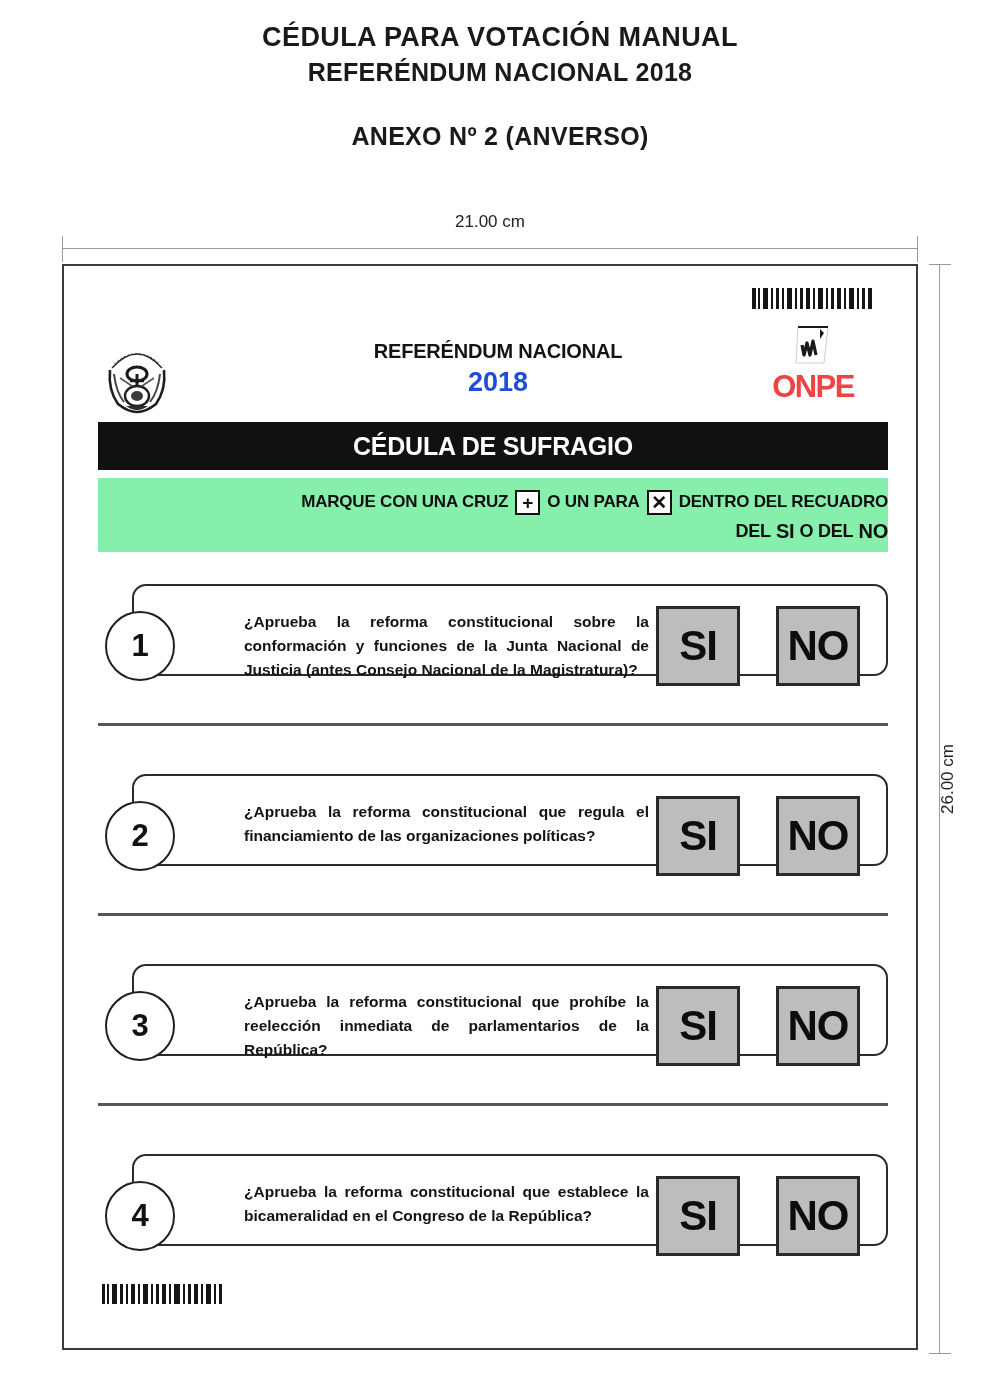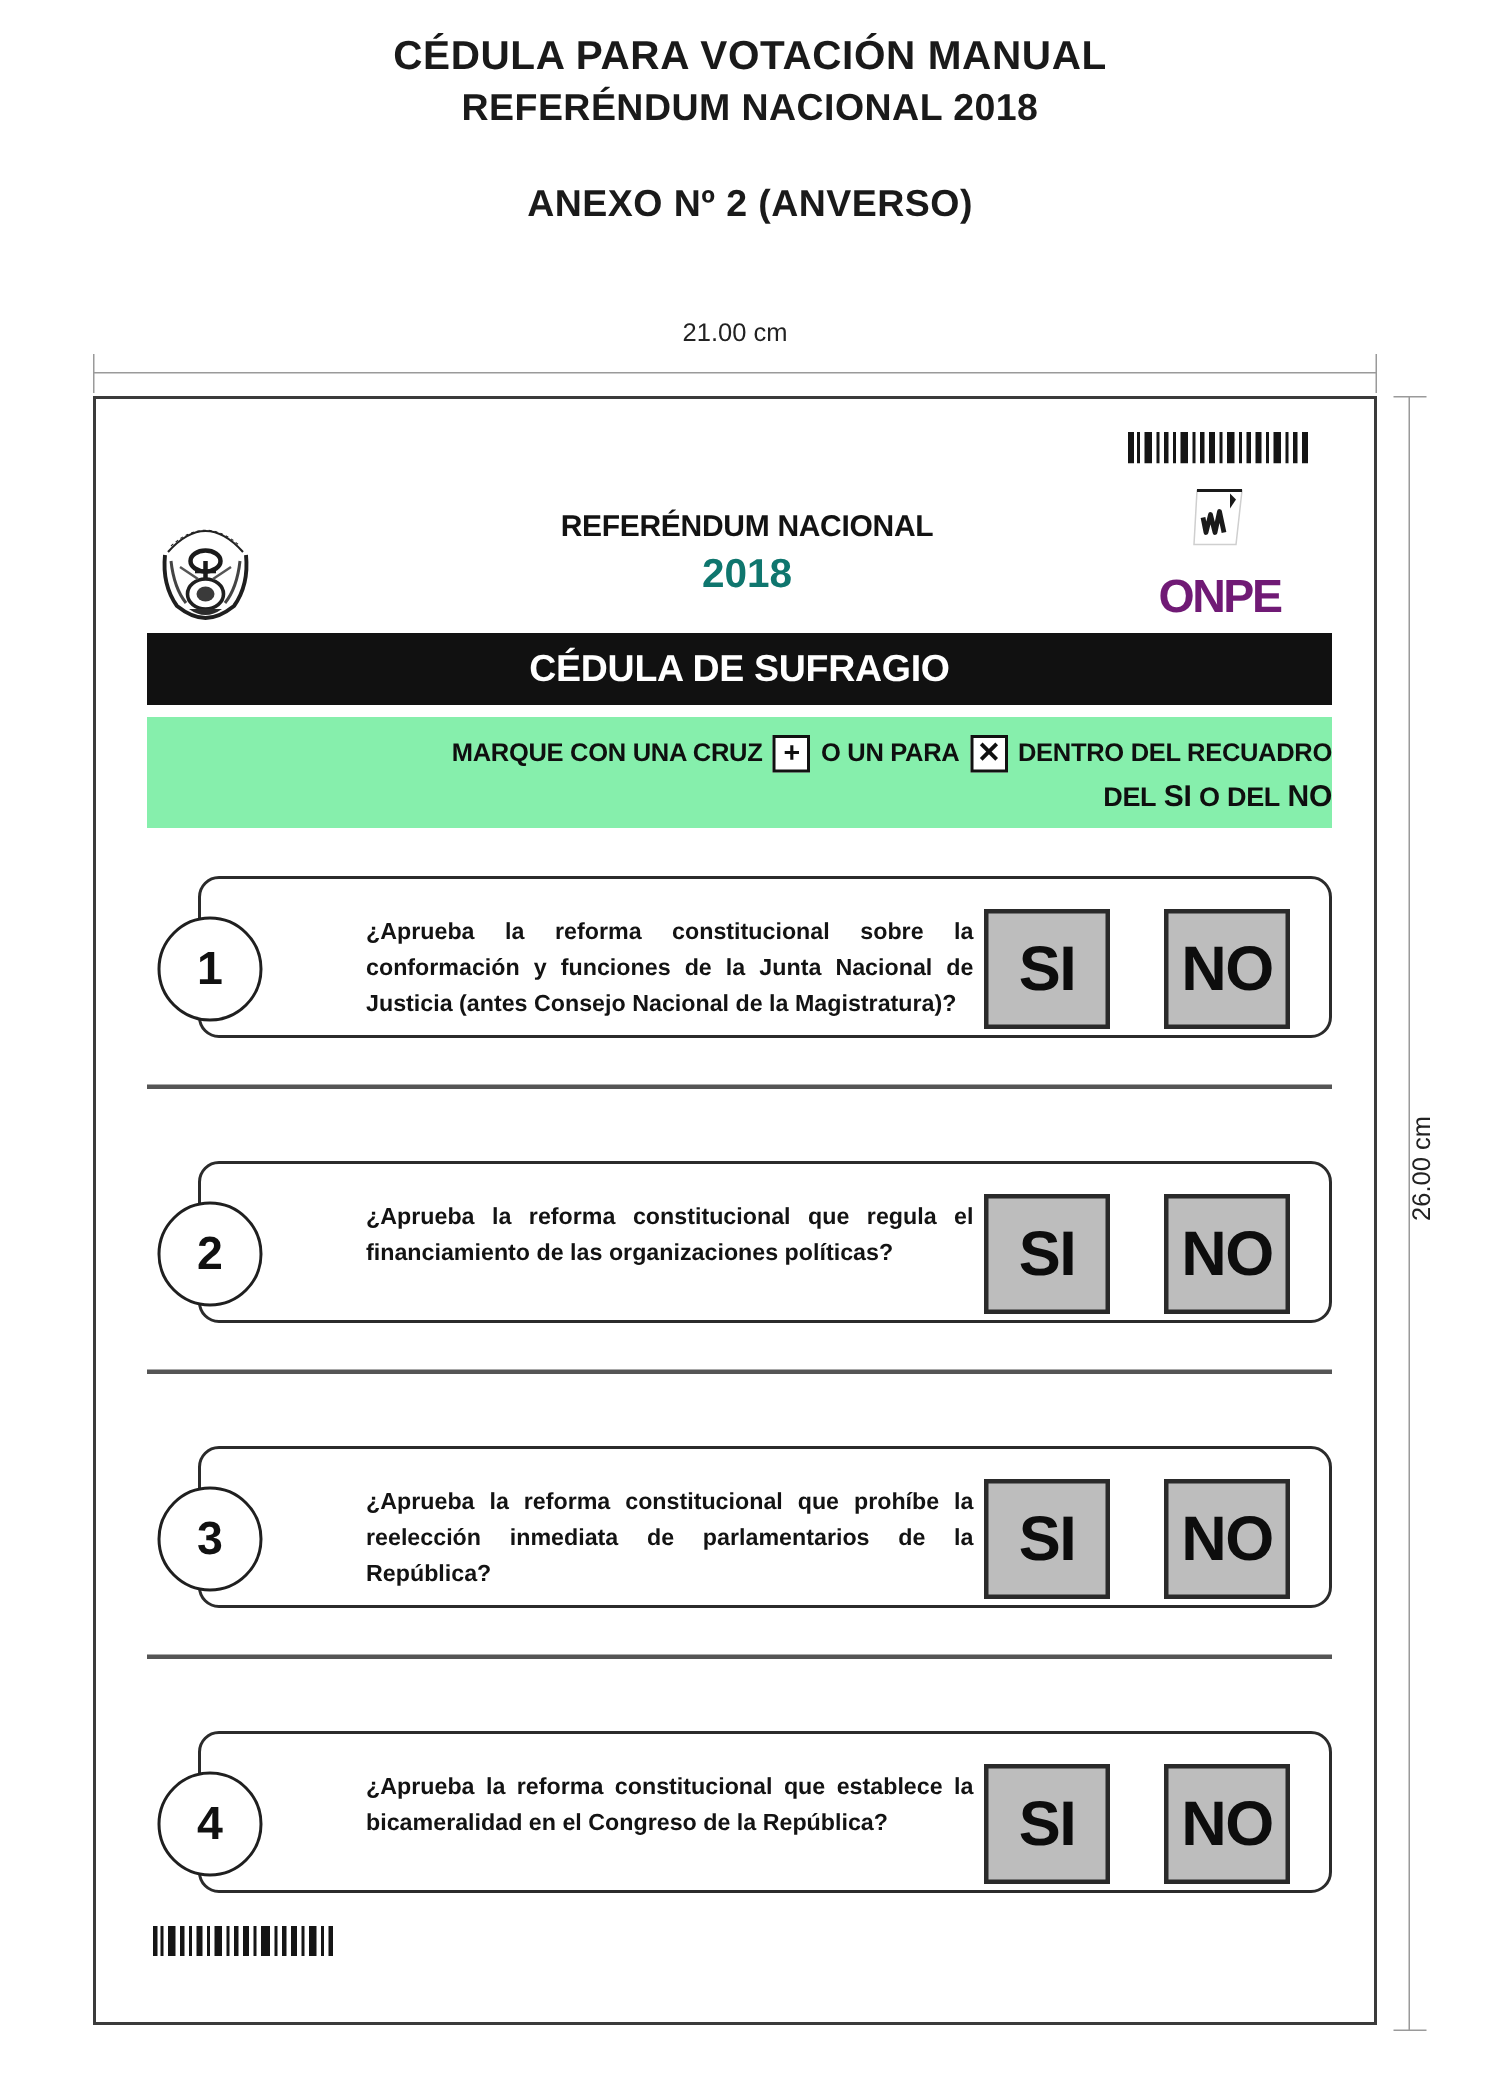--- a/index.html
+++ b/index.html
@@ -134,45 +134,45 @@
   #ballot-title {
     font-size: 20px;
     font-weight: bold;
     letter-spacing: -0.2px;
     color: #131313;
   }
   #ballot-year {
     font-size: 27px;
     font-weight: bold;
     margin-top: 4px;
-    color: #0f766e;
+    color: #1d4ed8;
   }
   #onpe-block {
     position: absolute;
     right: 0px;
     top: 0px;
     width: 150px;
     text-align: center;
   }
   #top-barcode {
     margin: 0 auto;
     width: 122px;
     height: 21px;
   }
   #onpe-mark {
     margin: 14px auto 0 auto;
     width: 46px;
     height: 46px;
   }
   #onpe-wordmark {
-    margin-top: 11px;
+    margin-top: 0;
     font-size: 31px;
     font-weight: bold;
     letter-spacing: -1.6px;
-    color: #701a75;
+    color: #ef4444;
   }
 
   
   #sufragio-banner {
     position: absolute;
     left: 34px;
     top: 156px;
     width: 790px;
     height: 48px;
     background: #111111;
@@ -238,21 +238,21 @@
   #question-row-0 { top: 318px; }
   #question-row-1 { top: 508px; }
   #question-row-2 { top: 698px; }
   #question-row-3 { top: 888px; }
 
   .question-card {
     position: absolute;
     left: 34px;
     top: 0;
     width: 756px;
-    height: 108px;
+    height: 92px;
     border: 2px solid #2b2b2b;
     border-radius: 14px;
     box-sizing: border-box;
     background: #ffffff;
   }
   .question-number-circle {
     position: absolute;
     left: 7px;
     top: 27px;
     width: 66px;

